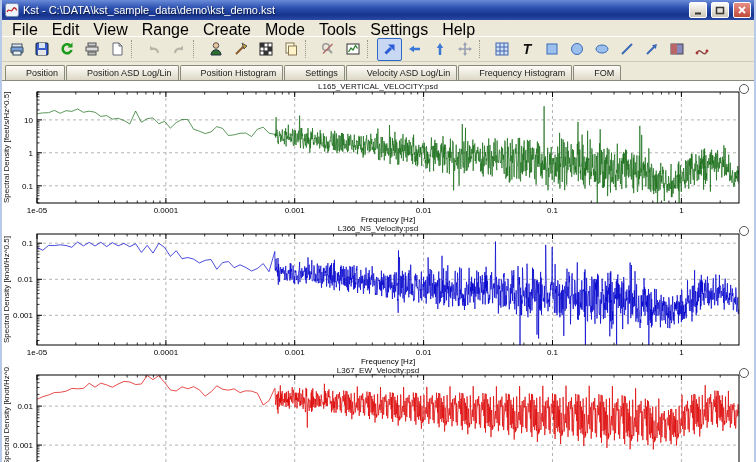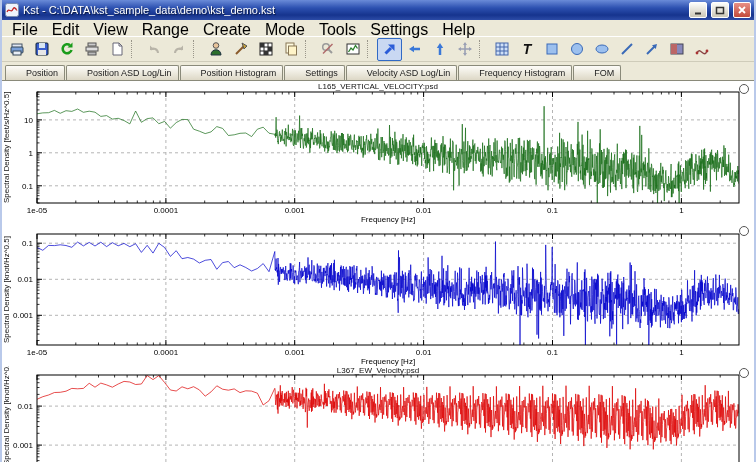--- a/index.html
+++ b/index.html
@@ -403,20 +403,21 @@
           <text x="31" y="106.8" font-size="8" text-anchor="end" fill="#000">0.1</text>
           <text x="386" y="140" font-size="8" text-anchor="middle" fill="#000">Frequency [Hz]</text>
           <clipPath id="clip0">
             <rect x="35" y="10" width="702" height="111"></rect>
           </clipPath>
           <path d="M35.0 31.8L40.8 30.9L46.6 30.7L52.4 28.4L58.2 31.3L64.0 28.7L69.8 29.4L75.6 27.0L81.4 30.3L87.2 29.2L93.0 30.2L98.8 34.4L104.6 33.6L110.4 37.1L116.2 36.3L122.0 38.5L127.8 41.9L133.6 29.0L139.4 40.3L145.2 36.6L151.0 35.9L156.8 41.7L162.6 39.4L168.4 46.2L174.2 40.6L180.0 37.4L185.8 37.6L191.6 47.2L197.4 49.2L203.2 51.6L209.0 49.9L214.8 44.6L220.6 46.4L226.4 53.5L232.2 52.8L238.0 51.3L243.8 51.0L249.6 54.6L255.4 47.2L261.2 45.2L267.0 51.2L272.8 52.3L273.1 53.9L273.4 51.2L273.7 55.6L274.1 35.2L274.4 52.9L274.7 54.1L275.0 47.7L275.4 51.2L275.7 60.1L276.0 59.2L276.3 62.1L276.6 56.4L277.0 53.0L277.3 50.1L277.6 49.3L277.9 54.1L278.3 51.7L278.6 59.8L278.9 55.3L279.2 56.4L279.5 53.4L279.9 58.7L280.2 47.5L280.5 47.8L280.8 54.7L281.2 58.9L281.5 57.3L281.8 57.3L282.1 57.1L282.4 62.2L282.8 49.0L283.1 52.9L283.4 52.6L283.7 46.3L284.1 64.4L284.4 49.9L284.7 50.6L285.0 56.9L285.3 57.2L285.7 54.3L286.0 56.1L286.3 42.7L286.6 56.2L286.9 58.1L287.3 56.1L287.6 55.0L287.9 57.8L288.2 51.4L288.6 54.6L288.9 60.2L289.2 56.5L289.5 59.0L289.8 51.9L290.2 53.5L290.5 46.9L290.8 49.1L291.1 62.8L291.5 62.8L291.8 64.0L292.1 48.4L292.4 51.3L292.7 62.5L293.1 56.8L293.4 48.3L293.7 57.1L294.0 63.0L294.4 57.8L294.7 57.8L295.0 51.4L295.3 51.9L295.6 57.2L296.0 60.3L296.3 51.8L296.6 48.8L296.9 58.4L297.3 47.1L297.6 33.6L297.9 55.4L298.2 58.9L298.5 66.0L298.9 46.2L299.2 57.2L299.5 48.1L299.8 46.0L300.2 54.0L300.5 51.8L300.8 59.9L301.1 63.2L301.4 66.6L301.8 62.0L302.1 56.3L302.4 59.2L302.7 52.3L303.1 55.1L303.4 63.5L303.7 63.4L304.0 51.8L304.3 65.6L304.7 63.2L305.0 51.3L305.3 55.3L305.6 60.8L306.0 46.1L306.3 62.2L306.6 55.6L306.9 58.9L307.2 58.1L307.6 65.2L307.9 70.7L308.2 56.4L308.5 66.1L308.9 49.6L309.2 57.5L309.5 51.1L309.8 51.2L310.1 57.0L310.5 46.1L310.8 57.4L311.1 57.4L311.4 62.6L311.8 60.2L312.1 62.7L312.4 56.1L312.7 56.9L313.0 52.9L313.4 54.5L313.7 57.2L314.0 60.6L314.3 59.7L314.7 55.6L315.0 63.4L315.3 53.7L315.6 50.4L315.9 62.0L316.3 59.8L316.6 60.3L316.9 54.7L317.2 58.0L317.6 66.4L317.9 65.2L318.2 48.0L318.5 62.3L318.8 51.5L319.2 56.9L319.5 62.4L319.8 63.7L320.1 64.3L320.5 62.5L320.8 60.0L321.1 59.4L321.4 51.4L321.7 65.6L322.1 58.2L322.4 54.2L322.7 69.5L323.0 62.7L323.4 63.1L323.7 66.1L324.0 63.6L324.3 54.6L324.6 60.9L325.0 64.3L325.3 66.8L325.6 59.6L325.9 70.9L326.3 59.7L326.6 68.9L326.9 66.5L327.2 64.5L327.5 65.2L327.9 58.5L328.2 59.5L328.5 55.1L328.8 54.9L329.2 49.3L329.5 53.2L329.8 60.1L330.1 62.3L330.4 63.8L330.8 60.2L331.1 51.5L331.4 67.8L331.7 57.1L332.1 53.2L332.4 68.0L332.7 48.8L333.0 56.9L333.3 60.0L333.7 68.4L334.0 63.4L334.3 51.4L334.6 63.3L335.0 71.1L335.3 60.3L335.6 56.7L335.9 68.7L336.2 65.1L336.6 63.7L336.9 53.2L337.2 53.7L337.5 69.6L337.9 63.0L338.2 53.8L338.5 65.3L338.8 66.5L339.1 68.1L339.5 51.0L339.8 62.1L340.1 68.6L340.4 51.0L340.8 69.8L341.1 61.5L341.4 52.0L341.7 63.1L342.0 57.2L342.4 66.5L342.7 65.7L343.0 61.8L343.3 62.3L343.7 64.3L344.0 66.4L344.3 58.4L344.6 67.6L344.9 67.1L345.3 67.6L345.6 70.3L345.9 51.8L346.2 68.9L346.6 56.1L346.9 63.6L347.2 54.1L347.5 56.5L347.8 63.4L348.2 60.5L348.5 52.7L348.8 53.7L349.1 57.8L349.5 66.6L349.8 67.0L350.1 67.7L350.4 58.2L350.7 60.9L351.1 64.4L351.4 63.7L351.7 70.3L352.0 57.0L352.4 52.6L352.7 64.9L353.0 65.6L353.3 63.2L353.6 68.0L354.0 66.8L354.3 65.5L354.6 58.4L354.9 59.9L355.3 59.1L355.6 72.2L355.9 63.4L356.2 67.0L356.5 64.3L356.9 53.8L357.2 64.1L357.5 55.1L357.8 61.8L358.2 62.5L358.5 63.5L358.8 67.5L359.1 54.2L359.4 70.3L359.8 66.7L360.1 66.1L360.4 68.5L360.7 65.8L361.1 75.6L361.4 54.1L361.7 73.3L362.0 62.3L362.3 62.9L362.7 59.6L363.0 71.3L363.3 72.5L363.6 63.2L364.0 57.6L364.3 58.0L364.6 53.1L364.9 61.0L365.2 62.9L365.6 68.4L365.9 65.9L366.2 59.0L366.5 57.8L366.9 63.4L367.2 69.9L367.5 59.2L367.8 63.9L368.1 69.3L368.5 67.0L368.8 51.8L369.1 62.2L369.4 61.5L369.8 56.9L370.1 67.7L370.4 64.9L370.7 65.5L371.0 67.8L371.4 59.8L371.7 69.9L372.0 65.7L372.3 68.6L372.7 72.1L373.0 56.2L373.3 68.0L373.6 67.9L373.9 66.8L374.3 62.8L374.6 51.8L374.9 51.8L375.2 66.6L375.6 58.2L375.9 46.5L376.2 64.5L376.5 77.8L376.8 64.6L377.2 64.7L377.5 61.7L377.8 78.2L378.1 71.5L378.5 67.7L378.8 68.0L379.1 55.0L379.4 59.0L379.7 75.2L380.1 66.9L380.4 55.0L380.7 61.9L381.0 71.0L381.4 69.3L381.7 67.0L382.0 59.0L382.3 78.4L382.6 61.1L383.0 62.1L383.3 65.2L383.6 73.8L383.9 62.6L384.3 69.3L384.6 62.4L384.9 61.4L385.2 63.5L385.5 67.0L385.9 71.8L386.2 66.0L386.5 73.5L386.8 71.9L387.1 72.4L387.5 43.0L387.8 60.3L388.1 82.0L388.4 54.9L388.8 75.9L389.1 72.7L389.4 66.4L389.7 69.3L390.0 74.5L390.4 56.0L390.7 63.1L391.0 58.7L391.3 69.1L391.7 62.6L392.0 67.2L392.3 73.8L392.6 67.5L392.9 49.8L393.3 70.8L393.6 64.1L393.9 57.5L394.2 77.4L394.6 59.8L394.9 60.8L395.2 65.9L395.5 69.1L395.8 82.8L396.2 66.2L396.5 70.6L396.8 82.4L397.1 71.5L397.5 58.6L397.8 70.6L398.1 66.2L398.4 72.7L398.7 61.8L399.1 56.5L399.4 76.3L399.7 72.0L400.0 62.5L400.4 69.5L400.7 64.2L401.0 52.1L401.3 79.0L401.6 70.0L402.0 63.2L402.3 62.9L402.6 69.2L402.9 69.2L403.3 57.4L403.6 69.2L403.9 75.4L404.2 55.3L404.5 56.8L404.9 79.7L405.2 76.4L405.5 60.8L405.8 72.8L406.2 63.6L406.5 73.5L406.8 69.6L407.1 57.9L407.4 72.7L407.8 69.9L408.1 60.6L408.4 60.1L408.7 63.3L409.1 73.5L409.4 63.6L409.7 78.8L410.0 75.9L410.3 72.1L410.7 82.1L411.0 55.6L411.3 64.6L411.6 52.7L412.0 71.6L412.3 73.0L412.6 70.3L412.9 79.9L413.2 74.3L413.6 83.2L413.9 63.7L414.2 79.0L414.5 67.3L414.9 66.9L415.2 84.4L415.5 70.8L415.8 82.6L416.1 68.3L416.5 70.9L416.8 62.9L417.1 73.3L417.4 72.4L417.8 75.3L418.1 65.3L418.4 71.2L418.7 65.1L419.0 72.5L419.4 71.0L419.7 83.9L420.0 65.1L420.3 63.5L420.7 65.9L421.0 61.1L421.3 66.7L421.6 70.5L421.9 70.8L422.3 60.8L422.6 77.0L422.9 65.0L423.2 81.2L423.6 77.9L423.9 86.6L424.2 82.6L424.5 64.2L424.8 69.3L425.2 86.0L425.5 69.8L425.8 82.4L426.1 71.7L426.5 81.0L426.8 77.9L427.1 78.7L427.4 76.7L427.7 89.8L428.1 72.3L428.4 74.5L428.7 67.1L429.0 66.8L429.4 55.5L429.7 67.6L430.0 64.4L430.3 75.4L430.6 75.2L431.0 63.9L431.3 76.6L431.6 89.1L431.9 63.9L432.3 77.6L432.6 61.1L432.9 57.8L433.2 81.9L433.5 61.0L433.9 64.0L434.2 74.5L434.5 74.6L434.8 61.1L435.2 75.8L435.5 72.8L435.8 69.3L436.1 78.5L436.4 68.4L436.8 80.8L437.1 84.1L437.4 71.4L437.7 77.2L438.1 83.4L438.4 79.1L438.7 63.3L439.0 62.6L439.3 69.9L439.7 61.2L440.0 73.6L440.3 75.2L440.6 90.7L441.0 54.1L441.3 75.5L441.6 73.9L441.9 64.8L442.2 83.4L442.6 62.5L442.9 82.3L443.2 63.5L443.5 62.8L443.9 70.5L444.2 73.5L444.5 77.1L444.8 76.1L445.1 90.8L445.5 88.1L445.8 83.5L446.1 68.9L446.4 75.4L446.8 73.1L447.1 69.8L447.4 91.9L447.7 65.6L448.0 78.9L448.4 56.6L448.7 75.6L449.0 69.9L449.3 74.0L449.7 76.7L450.0 80.8L450.3 77.1L450.6 58.7L450.9 60.1L451.3 60.3L451.6 108.3L451.9 79.7L452.2 76.1L452.6 88.8L452.9 86.6L453.2 78.2L453.5 80.0L453.8 78.4L454.2 62.7L454.5 83.4L454.8 82.1L455.1 81.2L455.5 74.9L455.8 86.7L456.1 73.9L456.4 70.1L456.7 85.2L457.1 103.4L457.4 77.8L457.7 66.6L458.0 69.3L458.4 72.9L458.7 85.2L459.0 87.1L459.3 67.0L459.6 69.0L460.0 72.3L460.3 42.1L460.6 78.6L460.9 84.9L461.3 85.7L461.6 79.6L461.9 59.5L462.2 91.2L462.5 86.2L462.9 68.6L463.2 62.9L463.5 45.8L463.8 83.4L464.2 89.0L464.5 69.3L464.8 76.0L465.1 88.4L465.4 70.5L465.8 59.1L466.1 79.4L466.4 85.3L466.7 75.5L467.1 77.9L467.4 63.3L467.7 81.4L468.0 64.5L468.3 73.8L468.7 79.9L469.0 74.1L469.3 76.7L469.6 66.9L470.0 68.5L470.3 71.8L470.6 63.5L470.9 57.6L471.2 88.9L471.6 63.4L471.9 70.9L472.2 68.8L472.5 62.4L472.9 61.5L473.2 79.1L473.5 74.9L473.8 71.1L474.1 81.7L474.5 72.6L474.8 68.2L475.1 70.9L475.4 71.3L475.8 64.9L476.1 69.3L476.4 78.7L476.7 77.6L477.0 69.6L477.4 79.9L477.7 77.2L478.0 73.7L478.3 66.8L478.7 89.6L479.0 81.4L479.3 88.7L479.6 78.7L479.9 76.8L480.3 91.6L480.6 60.7L480.9 77.2L481.2 94.5L481.6 81.2L481.9 74.7L482.2 84.2L482.5 63.7L482.8 71.4L483.2 74.4L483.5 70.1L483.8 79.9L484.1 82.9L484.4 76.6L484.8 78.6L485.1 69.1L485.4 63.9L485.7 67.1L486.1 90.7L486.4 92.3L486.7 56.5L487.0 86.2L487.3 81.6L487.7 67.3L488.0 63.0L488.3 76.7L488.6 92.7L489.0 85.2L489.3 77.9L489.6 69.1L489.9 78.4L490.2 94.4L490.6 74.0L490.9 76.9L491.2 75.1L491.5 84.4L491.9 60.3L492.2 72.7L492.5 78.9L492.8 75.8L493.1 56.3L493.5 69.8L493.8 80.5L494.1 73.1L494.4 84.5L494.8 88.2L495.1 58.5L495.4 76.0L495.7 80.1L496.0 79.4L496.4 80.8L496.7 77.2L497.0 71.5L497.3 67.8L497.7 68.0L498.0 77.5L498.3 80.5L498.6 79.9L498.9 81.1L499.3 75.3L499.6 64.7L499.9 86.1L500.2 76.8L500.6 66.3L500.9 73.9L501.2 77.7L501.5 72.8L501.8 85.8L502.2 91.9L502.5 69.6L502.8 58.6L503.1 59.1L503.5 67.6L503.8 96.7L504.1 93.1L504.4 85.7L504.7 94.7L505.1 79.7L505.4 56.2L505.7 93.8L506.0 64.6L506.4 64.9L506.7 75.8L507.0 76.7L507.3 100.6L507.6 84.6L508.0 99.3L508.3 60.9L508.6 78.8L508.9 79.2L509.3 75.8L509.6 73.6L509.9 97.6L510.2 57.2L510.5 81.0L510.9 76.6L511.2 70.2L511.5 67.6L511.8 92.0L512.2 95.1L512.5 82.7L512.8 76.6L513.1 66.5L513.4 66.3L513.8 71.8L514.1 62.1L514.4 72.9L514.7 96.6L515.1 85.4L515.4 84.2L515.7 80.2L516.0 76.7L516.3 56.0L516.7 83.6L517.0 96.8L517.3 74.1L517.6 55.8L518.0 71.0L518.3 98.2L518.6 99.4L518.9 80.3L519.2 90.6L519.6 63.9L519.9 66.1L520.2 82.4L520.5 92.2L520.9 71.8L521.2 89.4L521.5 65.6L521.8 78.2L522.1 58.5L522.5 75.3L522.8 81.7L523.1 89.2L523.4 81.3L523.8 67.9L524.1 93.9L524.4 78.4L524.7 85.7L525.0 88.1L525.4 57.9L525.7 74.7L526.0 80.5L526.3 73.9L526.7 59.1L527.0 80.7L527.3 80.6L527.6 95.5L527.9 57.9L528.3 84.8L528.6 90.7L528.9 66.0L529.2 76.5L529.6 90.2L529.9 72.9L530.2 77.9L530.5 65.4L530.8 76.1L531.2 77.2L531.5 73.2L531.8 66.3L532.1 74.6L532.5 95.0L532.8 97.2L533.1 80.7L533.4 77.8L533.7 72.5L534.1 102.7L534.4 77.0L534.7 66.7L535.0 71.3L535.4 59.5L535.7 84.8L536.0 73.4L536.3 81.7L536.6 61.4L537.0 84.9L537.3 82.9L537.6 64.0L537.9 69.8L538.3 81.2L538.6 92.5L538.9 94.3L539.2 81.0L539.5 92.4L539.9 71.9L540.2 96.6L540.5 78.6L540.8 82.7L541.2 82.3L541.5 87.8L541.8 81.9L542.1 24.2L542.4 87.8L542.8 75.9L543.1 87.6L543.4 74.2L543.7 82.8L544.1 103.1L544.4 88.1L544.7 88.8L545.0 81.0L545.3 79.4L545.7 65.8L546.0 108.3L546.3 88.7L546.6 85.9L547.0 95.2L547.3 89.1L547.6 72.2L547.9 83.1L548.2 70.6L548.6 83.4L548.9 91.6L549.2 65.1L549.5 83.4L549.9 91.2L550.2 98.0L550.5 83.6L550.8 76.4L551.1 82.3L551.5 77.2L551.8 76.0L552.1 100.2L552.4 95.7L552.8 86.0L553.1 72.7L553.4 94.2L553.7 80.2L554.0 91.9L554.4 94.6L554.7 75.1L555.0 80.0L555.3 89.4L555.7 64.5L556.0 74.0L556.3 101.6L556.6 87.4L556.9 71.3L557.3 97.8L557.6 50.8L557.9 106.6L558.2 81.4L558.6 85.0L558.9 75.2L559.2 76.1L559.5 56.6L559.8 76.6L560.2 100.0L560.5 83.1L560.8 74.5L561.1 57.4L561.5 82.2L561.8 85.4L562.1 60.3L562.4 96.5L562.7 108.2L563.1 74.5L563.4 76.6L563.7 83.7L564.0 65.0L564.4 82.4L564.7 102.6L565.0 89.7L565.3 90.1L565.6 59.6L566.0 88.1L566.3 68.8L566.6 76.4L566.9 76.8L567.3 81.6L567.6 75.7L567.9 84.8L568.2 82.7L568.5 90.2L568.9 70.7L569.2 62.2L569.5 92.6L569.8 94.8L570.2 81.3L570.5 67.3L570.8 70.5L571.1 83.0L571.4 68.1L571.8 84.9L572.1 92.5L572.4 78.7L572.7 75.0L573.1 88.1L573.4 84.5L573.7 90.5L574.0 75.8L574.3 92.7L574.7 90.5L575.0 79.6L575.3 61.9L575.6 72.6L576.0 39.9L576.3 99.2L576.6 69.9L576.9 59.6L577.2 65.4L577.6 84.6L577.9 67.6L578.2 91.4L578.5 88.6L578.9 97.5L579.2 83.4L579.5 83.9L579.8 79.4L580.1 52.6L580.5 98.2L580.8 68.9L581.1 62.8L581.4 102.6L581.8 88.8L582.1 74.5L582.4 93.2L582.7 86.2L583.0 106.7L583.4 79.8L583.7 93.7L584.0 84.2L584.3 75.3L584.6 88.1L585.0 76.8L585.3 87.8L585.6 48.8L585.9 90.7L586.3 76.7L586.6 78.0L586.9 76.2L587.2 88.6L587.5 102.9L587.9 77.0L588.2 57.3L588.5 91.0L588.8 97.1L589.2 89.6L589.5 94.0L589.8 66.4L590.1 67.3L590.4 85.5L590.8 72.5L591.1 84.0L591.4 93.4L591.7 87.3L592.1 88.0L592.4 99.8L592.7 84.9L593.0 71.9L593.3 100.0L593.7 89.5L594.0 98.7L594.3 82.7L594.6 73.9L595.0 93.1L595.3 125.3L595.6 76.0L595.9 70.5L596.2 101.3L596.6 101.9L596.9 99.1L597.2 94.6L597.5 61.3L597.9 100.9L598.2 47.3L598.5 93.0L598.8 91.3L599.1 91.4L599.5 68.0L599.8 82.2L600.1 70.1L600.4 81.4L600.8 105.9L601.1 89.5L601.4 105.8L601.7 100.2L602.0 66.9L602.4 104.8L602.7 79.7L603.0 78.1L603.3 97.2L603.7 75.4L604.0 96.4L604.3 88.9L604.6 73.3L604.9 81.9L605.3 65.8L605.6 114.1L605.9 99.2L606.2 97.5L606.6 82.7L606.9 67.3L607.2 92.4L607.5 87.2L607.8 83.8L608.2 96.8L608.5 110.6L608.8 77.8L609.1 88.8L609.5 70.6L609.8 100.4L610.1 94.9L610.4 99.6L610.7 85.6L611.1 78.3L611.4 102.0L611.7 100.1L612.0 85.0L612.4 75.4L612.7 72.3L613.0 97.2L613.3 105.1L613.6 92.8L614.0 108.2L614.3 92.5L614.6 87.8L614.9 90.8L615.3 61.7L615.6 91.3L615.9 98.9L616.2 81.5L616.5 85.0L616.9 96.9L617.2 91.8L617.5 85.9L617.8 76.1L618.2 98.1L618.5 102.1L618.8 90.4L619.1 85.5L619.4 78.8L619.8 107.1L620.1 75.9L620.4 89.5L620.7 92.1L621.1 72.0L621.4 81.6L621.7 69.9L622.0 81.1L622.3 71.3L622.7 94.7L623.0 90.7L623.3 79.7L623.6 67.5L624.0 106.1L624.3 68.1L624.6 85.2L624.9 93.6L625.2 81.7L625.6 79.2L625.9 87.7L626.2 77.6L626.5 95.6L626.9 81.9L627.2 85.8L627.5 87.4L627.8 92.3L628.1 94.5L628.5 77.6L628.8 78.8L629.1 84.2L629.4 97.5L629.8 71.2L630.1 87.3L630.4 87.4L630.7 97.1L631.0 106.4L631.4 75.7L631.7 111.1L632.0 72.7L632.3 92.5L632.7 92.5L633.0 90.1L633.3 80.3L633.6 92.3L633.9 90.1L634.3 95.4L634.6 87.6L634.9 73.4L635.2 107.5L635.6 109.9L635.9 105.4L636.2 88.6L636.5 96.2L636.8 102.6L637.2 73.6L637.5 97.1L637.8 43.9L638.1 78.4L638.5 86.1L638.8 94.2L639.1 86.5L639.4 90.3L639.7 52.9L640.1 99.9L640.4 108.1L640.7 92.8L641.0 81.1L641.4 88.2L641.7 79.7L642.0 96.1L642.3 85.7L642.6 82.5L643.0 93.6L643.3 75.3L643.6 94.3L643.9 104.5L644.3 89.9L644.6 89.5L644.9 95.0L645.2 85.0L645.5 80.8L645.9 88.4L646.2 107.1L646.5 100.3L646.8 66.3L647.2 90.6L647.5 87.6L647.8 107.6L648.1 85.5L648.4 93.3L648.8 109.9L649.1 104.7L649.4 81.8L649.7 83.0L650.1 90.2L650.4 94.7L650.7 93.8L651.0 108.4L651.3 86.3L651.7 112.1L652.0 99.8L652.3 96.2L652.6 93.5L653.0 109.0L653.3 92.3L653.6 102.0L653.9 111.0L654.2 88.7L654.6 106.7L654.9 92.7L655.2 93.3L655.5 126.4L655.9 96.5L656.2 92.9L656.5 91.3L656.8 108.9L657.1 97.4L657.5 92.4L657.8 88.9L658.1 107.6L658.4 92.9L658.8 80.9L659.1 99.3L659.4 99.9L659.7 93.7L660.0 101.7L660.4 93.1L660.7 84.7L661.0 91.7L661.3 87.9L661.7 106.1L662.0 101.2L662.3 119.1L662.6 104.2L662.9 101.1L663.3 101.5L663.6 89.3L663.9 88.3L664.2 99.3L664.6 106.3L664.9 109.9L665.2 110.5L665.5 102.0L665.8 108.0L666.2 108.2L666.5 94.2L666.8 96.5L667.1 109.0L667.5 101.3L667.8 104.9L668.1 104.7L668.4 107.0L668.7 93.8L669.1 82.0L669.4 115.1L669.7 99.0L670.0 115.1L670.4 98.5L670.7 99.4L671.0 111.6L671.3 111.0L671.6 97.7L672.0 95.8L672.3 106.0L672.6 102.9L672.9 106.5L673.3 96.7L673.6 88.8L673.9 106.5L674.2 94.9L674.5 93.8L674.9 94.5L675.2 93.5L675.5 92.8L675.8 106.5L676.2 81.6L676.5 109.1L676.8 79.5L677.1 134.0L677.4 92.6L677.8 95.7L678.1 101.2L678.4 83.4L678.7 94.1L679.1 109.4L679.4 110.0L679.7 94.5L680.0 92.1L680.3 90.1L680.7 90.0L681.0 99.3L681.3 96.1L681.6 86.0L682.0 92.8L682.3 98.7L682.6 102.2L682.9 97.8L683.2 106.2L683.6 78.3L683.9 89.6L684.2 100.6L684.5 89.2L684.8 79.1L685.2 82.2L685.5 98.7L685.8 89.2L686.1 77.7L686.5 100.7L686.8 106.8L687.1 79.3L687.4 83.7L687.7 76.5L688.1 92.8L688.4 76.4L688.7 102.0L689.0 87.6L689.4 71.6L689.7 86.7L690.0 72.1L690.3 79.7L690.6 90.4L691.0 97.0L691.3 97.8L691.6 95.7L691.9 86.8L692.3 103.1L692.6 97.1L692.9 81.4L693.2 89.2L693.5 87.3L693.9 72.2L694.2 80.4L694.5 79.2L694.8 89.0L695.2 99.0L695.5 82.6L695.8 85.4L696.1 92.2L696.4 88.0L696.8 97.7L697.1 73.6L697.4 92.2L697.7 83.7L698.1 86.6L698.4 76.3L698.7 92.0L699.0 79.4L699.3 93.5L699.7 67.8L700.0 81.5L700.3 77.1L700.6 80.9L701.0 86.6L701.3 74.7L701.6 107.6L701.9 67.4L702.2 98.0L702.6 66.5L702.9 85.8L703.2 84.5L703.5 102.0L703.9 73.1L704.2 96.4L704.5 91.0L704.8 98.8L705.1 90.1L705.5 79.0L705.8 82.3L706.1 85.9L706.4 80.2L706.8 76.2L707.1 82.5L707.4 80.2L707.7 82.3L708.0 72.1L708.4 109.6L708.7 70.6L709.0 82.7L709.3 69.4L709.7 67.7L710.0 87.4L710.3 73.1L710.6 81.6L710.9 73.6L711.3 85.9L711.6 78.7L711.9 78.5L712.2 89.1L712.6 89.8L712.9 74.8L713.2 86.8L713.5 71.0L713.8 79.5L714.2 83.3L714.5 98.3L714.8 71.7L715.1 85.5L715.5 68.2L715.8 71.7L716.1 89.8L716.4 88.2L716.7 80.3L717.1 80.6L717.4 86.4L717.7 76.0L718.0 79.2L718.4 81.3L718.7 75.3L719.0 80.6L719.3 80.5L719.6 95.3L720.0 95.3L720.3 79.2L720.6 74.7L720.9 85.0L721.3 77.9L721.6 85.0L721.9 63.4L722.2 79.1L722.5 93.9L722.9 83.5L723.2 66.0L723.5 92.5L723.8 92.0L724.2 81.9L724.5 93.3L724.8 85.8L725.1 84.6L725.4 90.0L725.8 89.3L726.1 82.0L726.4 90.2L726.7 72.6L727.1 89.3L727.4 91.2L727.7 99.2L728.0 92.4L728.3 80.7L728.7 98.1L729.0 94.0L729.3 93.6L729.6 96.2L730.0 100.9L730.3 88.9L730.6 88.3L730.9 95.4L731.2 96.5L731.6 103.3L731.9 105.0L732.2 101.1L732.5 102.9L732.9 90.0L733.2 100.1L733.5 90.4L733.8 96.0L734.1 94.0L734.5 96.5L734.8 88.7L735.1 92.5L735.4 99.4L735.8 84.0L736.1 92.0L736.4 88.3L736.7 101.6" fill="none" stroke="#166b16" stroke-width="0.7" clip-path="url(#clip0)"></path>
           <rect x="35" y="10" width="702" height="111" fill="none" stroke="#000"></rect>
         </svg>
       </div>
       <div class="plot-panel" style="height: 142px;">
+        <div class="plot-title">L366_NS_Velocity:psd</div>
         <span class="plot-circle"></span>
         <div class="ylabel" style="top: 10px; height: 111px;">Spectral Density [knot/Hz^0.5]</div>
         <svg class="plot" width="750" height="142">
           <line x1="163.9" y1="10" x2="163.9" y2="121" stroke="#b4b4b4" stroke-dasharray="3,3" stroke-width="1"></line>
           <line x1="292.7" y1="10" x2="292.7" y2="121" stroke="#b4b4b4" stroke-dasharray="3,3" stroke-width="1"></line>
           <line x1="421.6" y1="10" x2="421.6" y2="121" stroke="#b4b4b4" stroke-dasharray="3,3" stroke-width="1"></line>
           <line x1="550.5" y1="10" x2="550.5" y2="121" stroke="#b4b4b4" stroke-dasharray="3,3" stroke-width="1"></line>
           <line x1="679.4" y1="10" x2="679.4" y2="121" stroke="#b4b4b4" stroke-dasharray="3,3" stroke-width="1"></line>
           <line x1="35" y1="19.2" x2="737" y2="19.2" stroke="#b4b4b4" stroke-dasharray="3,3" stroke-width="1"></line>
           <line x1="35" y1="55.3" x2="737" y2="55.3" stroke="#b4b4b4" stroke-dasharray="3,3" stroke-width="1"></line>

